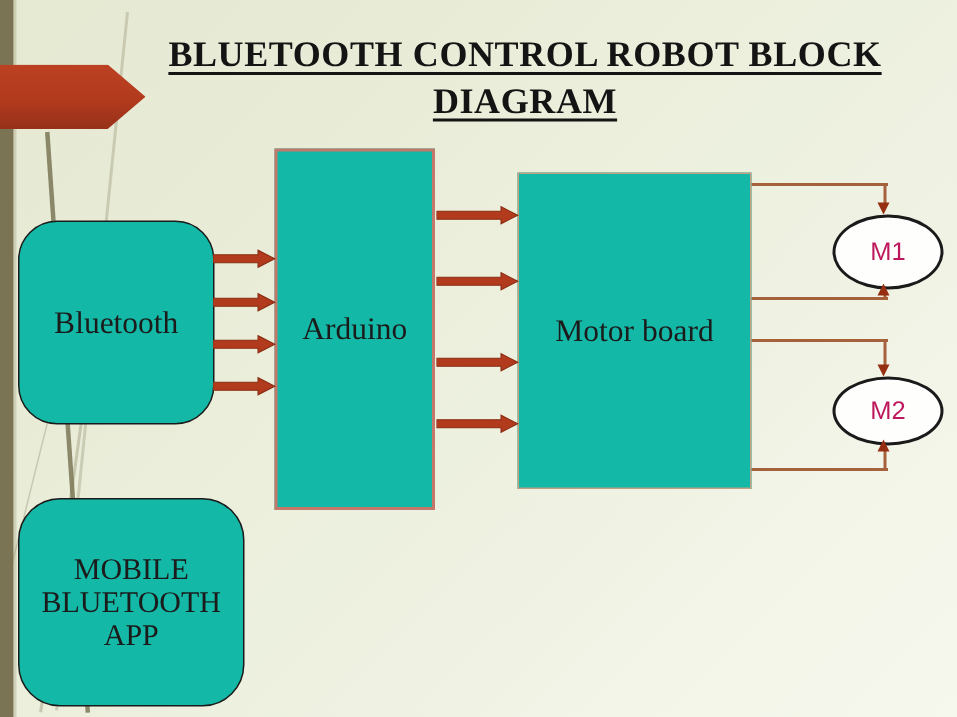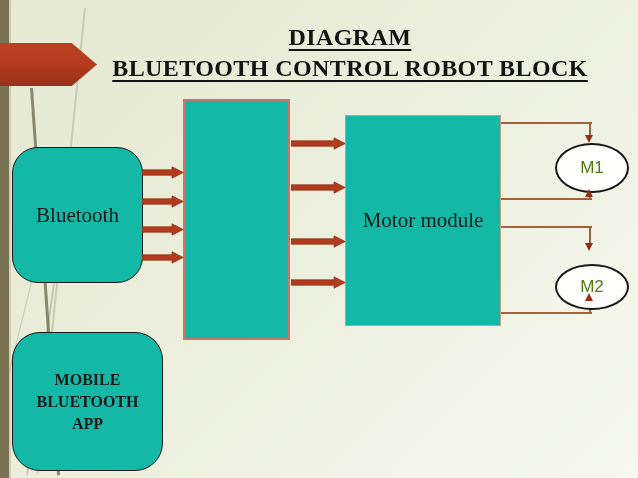--- a/index.html
+++ b/index.html
@@ -36,28 +36,28 @@
   
   .block{z-index:3;background:#14b8a6;display:flex;flex-direction:column;
     align-items:center;justify-content:center;text-align:right;color:#1b1b1b;box-sizing:border-box;}
   .bt-box{left:12px;top:147px;width:131px;height:136px;border:1.7px solid #1a1a1a;border-radius:26px;
     font-size:21px;line-height:31px;}
   .ard-box{left:183px;top:99px;width:107px;height:241px;border:2px solid #c4786a;
     font-size:21px;line-height:31px;}
   .mot-box{left:345px;top:115px;width:156px;height:211px;border:1.7px solid #bfa183;
     font-size:21px;line-height:31px;}
   .mob-box{left:12px;top:332px;width:151px;height:139px;border:1.7px solid #1a1a1a;border-radius:28px;
-    font-weight:bold;font-size:16px;line-height:22px;}
+    font-weight:normal;font-size:20px;line-height:22px;}
 
   
   .ellipse{z-index:3;background:#fefefc;border:2px solid #1a1a1a;border-radius:50%;
     display:flex;align-items:center;justify-content:center;
-    font-family:"Liberation Sans", sans-serif;font-size:17px;color:#4d7c0f;}
+    font-family:"Liberation Sans", sans-serif;font-size:17px;color:#be185d;}
   .m1{left:555px;top:143px;width:70px;height:46px;}
-  .m2{left:555px;top:264px;width:70px;height:42px;}
+  .m2{left:555px;top:251px;width:70px;height:42px;}
 
   
   .flow{z-index:3;}
 
   
   .hline{height:2px;background:#a5613c;z-index:2;}
   .vline{width:2px;background:#a5613c;z-index:2;}
   .head{width:0;height:0;z-index:3;}
   .head-down{border-left:4.5px solid transparent;border-right:4.5px solid transparent;border-top:8px solid #962f12;}
   .head-up{border-left:4.5px solid transparent;border-right:4.5px solid transparent;border-bottom:8px solid #962f12;}
@@ -67,33 +67,34 @@
 
 <div class="twig twig1"></div>
 <div class="twig twig2"></div>
 <div class="twig twig3"></div>
 <div class="twig twig4"></div>
 <div class="abs stripe"></div>
 <div class="abs stripe-edge"></div>
 <div class="abs decor-arrow"></div>
 
 <div class="abs title">
+  <div>BLUETOOTH CONTROL ROBOT BLOCK</div>
   <div>DIAGRAM</div>
-  <div>BLUETOOTH CONTROL ROBOT BLOCK</div>
 </div>
 
 <div class="abs block bt-box">
   <div>Bluetooth</div>
 </div>
 
 <div class="abs block ard-box">
+  <div>Arduino</div>
 </div>
 
 <div class="abs block mot-box">
-  <div>Motor module</div>
+  <div>Motor board</div>
 </div>
 
 <div class="abs block mob-box">
   <div>MOBILE</div>
   <div>BLUETOOTH</div>
   <div>APP</div>
 </div>
 
 <div class="abs ellipse m1">
   <span>M1</span>

